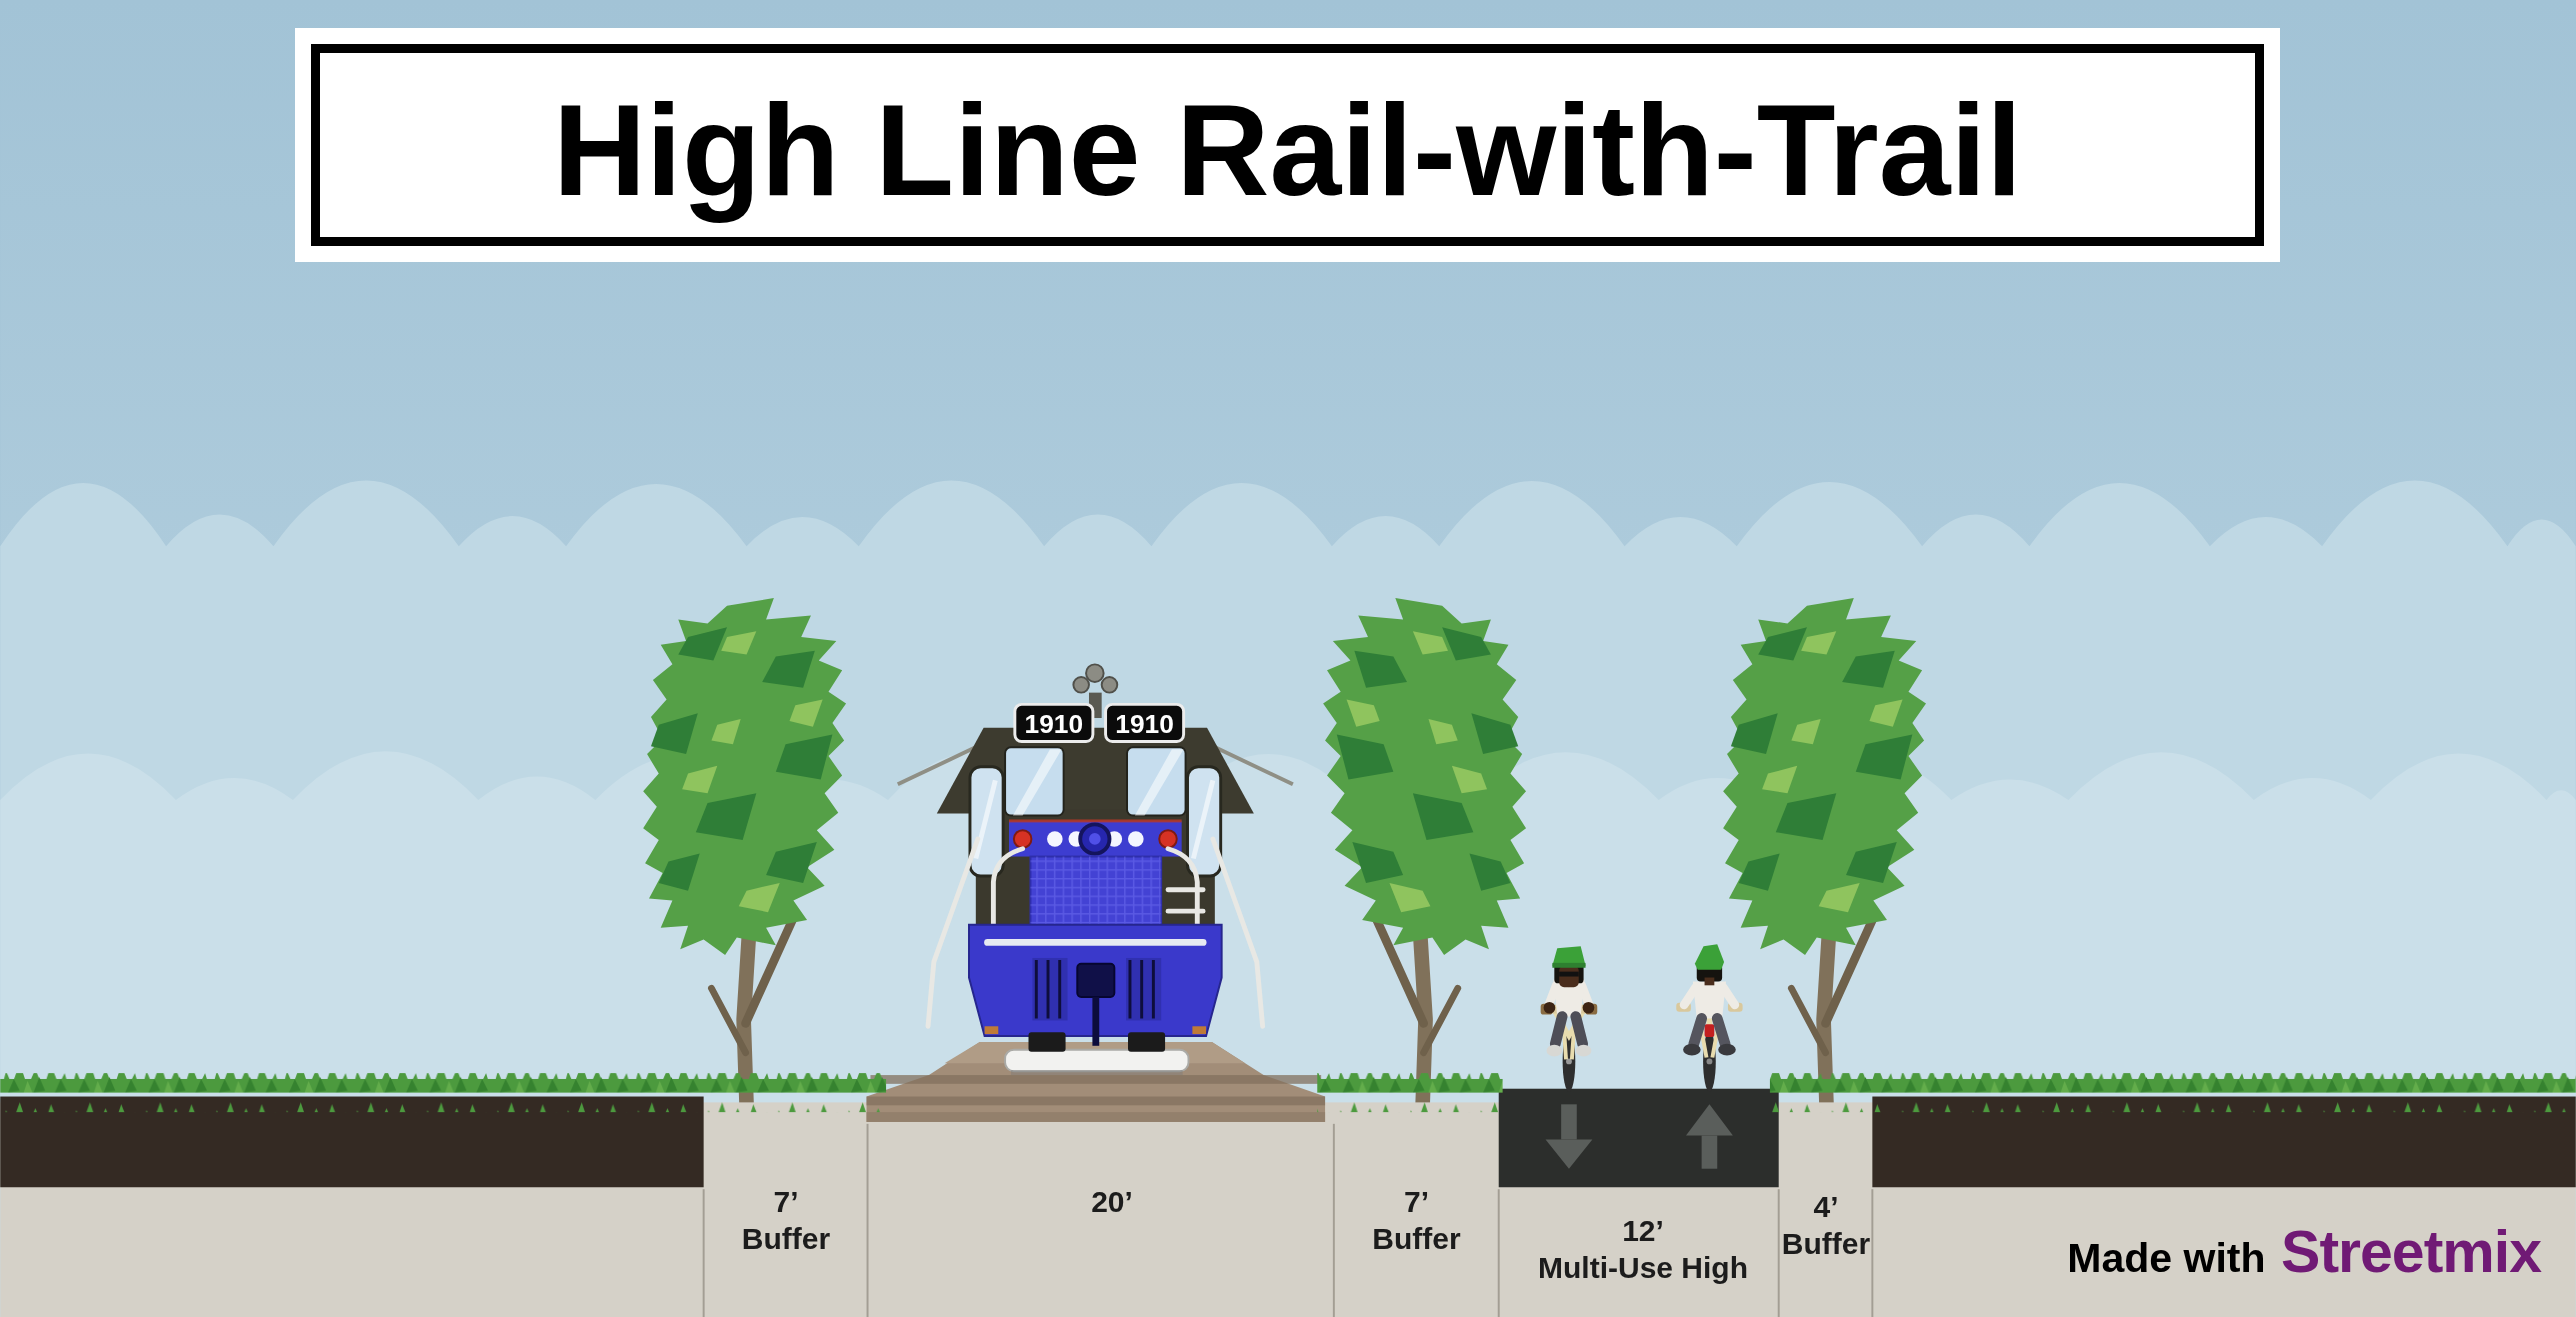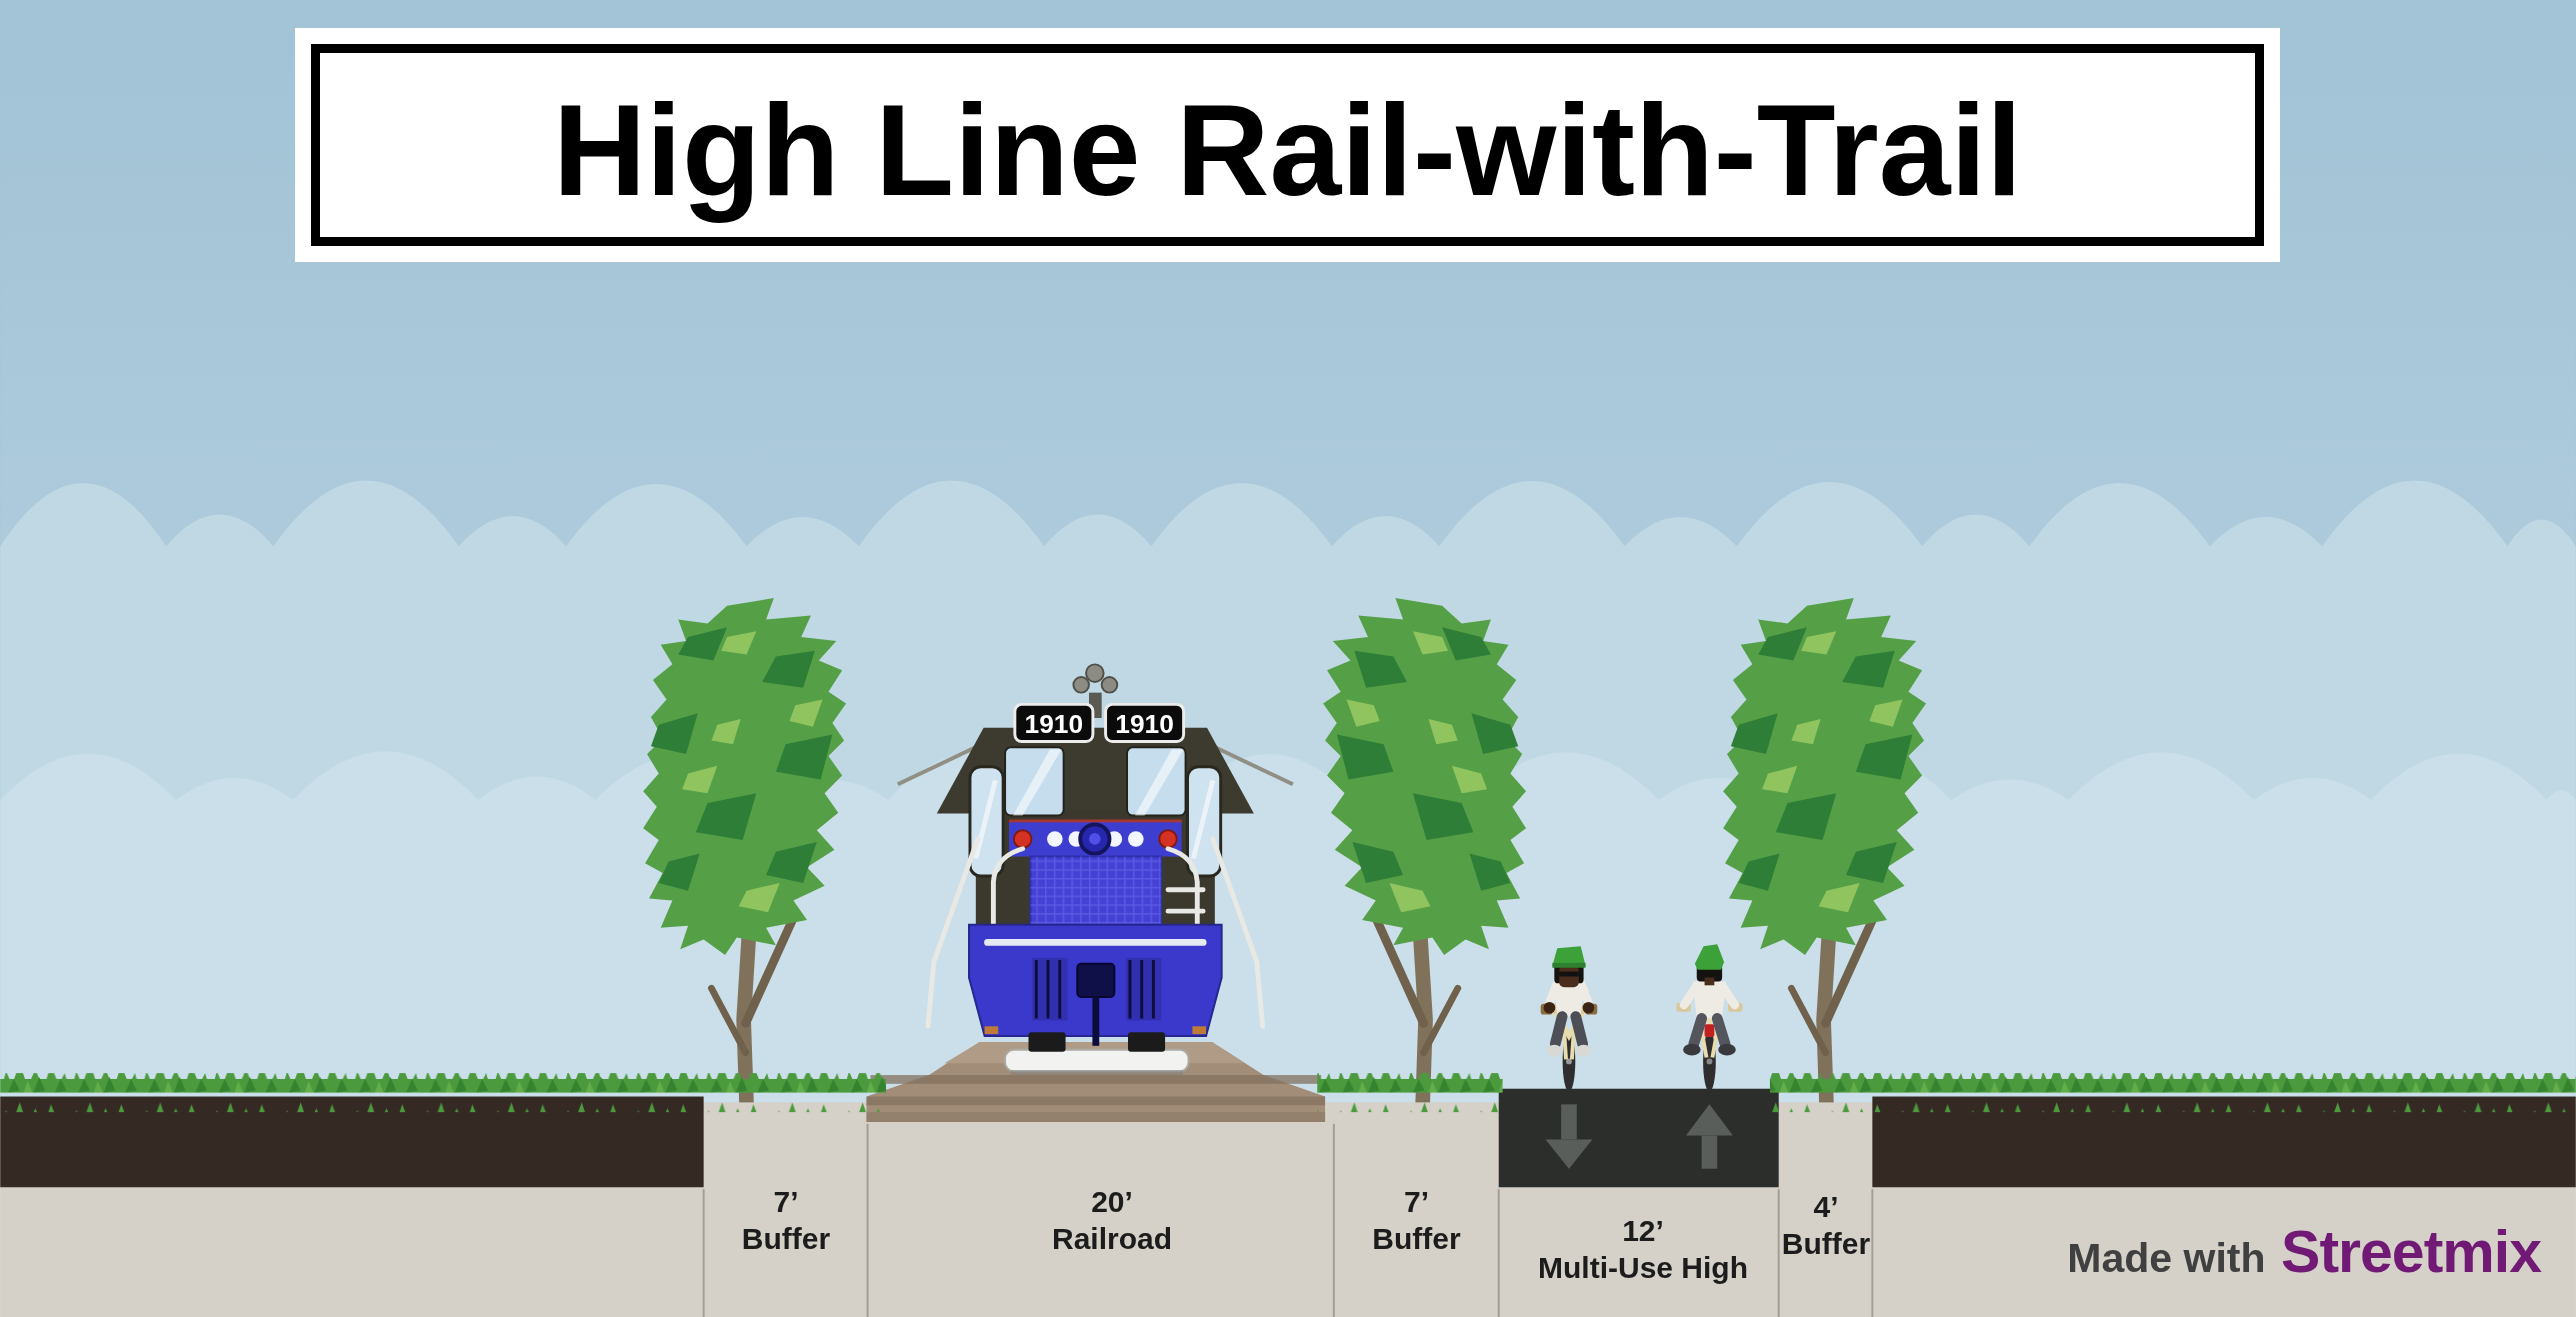--- a/index.html
+++ b/index.html
@@ -16,21 +16,21 @@
   .seg-label{position:absolute;text-align:center;color:#1c1c1c;font-weight:bold;font-size:30px;
     line-height:37px;white-space:nowrap;}
   .seg-label div{width:100%;}
   #seg0{left:704px;width:164px;top:1183px;}
   #seg1{left:867px;width:466px;top:1183px;padding-left:12px;}
   #seg2{left:1334px;width:165px;top:1183px;}
   #seg3{left:1499px;width:288px;top:1212px;}
   #seg4{left:1779px;width:94px;top:1188px;}
   
   .credit{position:absolute;right:35px;top:1218px;display:flex;align-items:baseline;gap:15.6px;}
-  .credit .prefix{font-size:41px;font-weight:bold;color:#404040;}
+  .credit .prefix{font-size:41px;font-weight:bold;color:#000000;}
   .credit .brand{font-size:59px;font-weight:bold;color:#701a75;letter-spacing:-1px;}
 </style>
 </head>
 <body>
 
 <div class="scene">
 <svg width="2576" height="1317" viewBox="0 0 2640 1350">
   <defs>
     <linearGradient id="skyGrad" x1="0" y1="0" x2="0" y2="1">
       <stop offset="0" stop-color="#a2c3d6"></stop>
@@ -235,21 +235,20 @@
   <div class="banner-border"></div>
   <h1>High Line Rail-with-Trail</h1>
 </div>
 
 <div class="seg-label" id="seg0">
   <div>7’</div>
   <div>Buffer</div>
 </div>
 <div class="seg-label" id="seg1">
   <div>20’</div>
-  <div>Railroad</div>
 </div>
 <div class="seg-label" id="seg2">
   <div>7’</div>
   <div>Buffer</div>
 </div>
 <div class="seg-label" id="seg3">
   <div>12’</div>
   <div>Multi-Use High</div>
 </div>
 <div class="seg-label" id="seg4">

